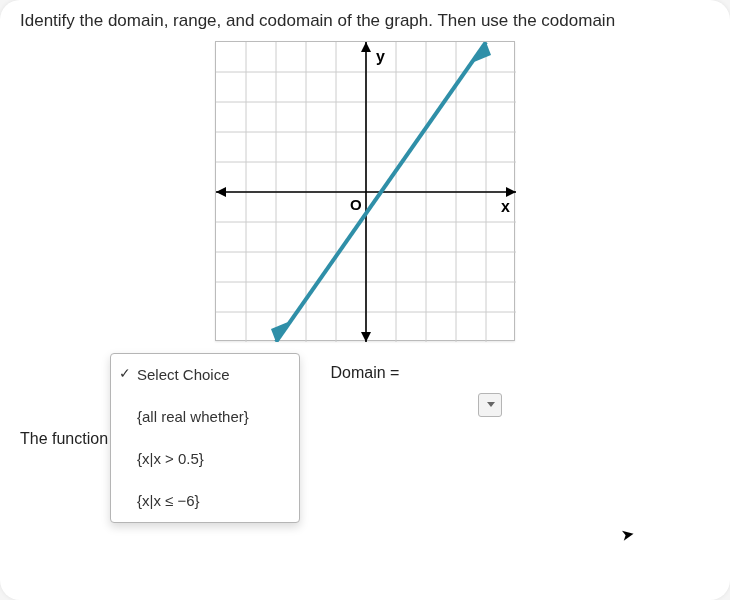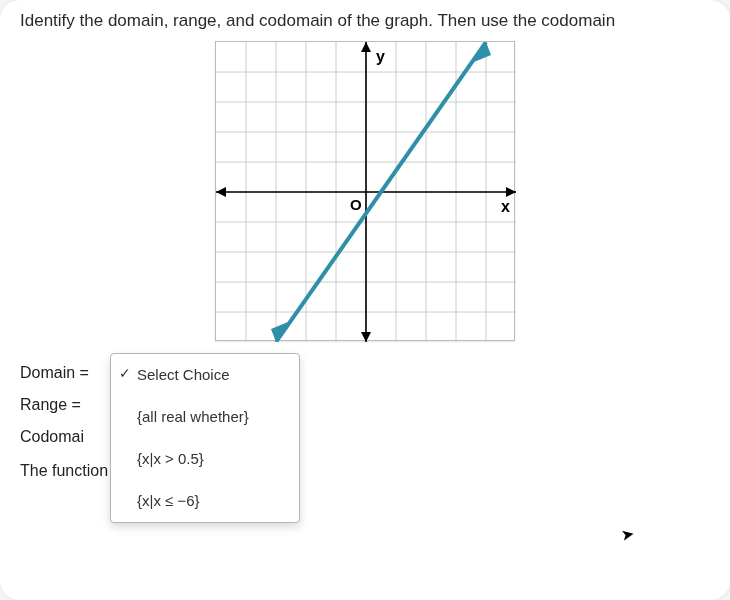--- a/index.html
+++ b/index.html
@@ -38,21 +38,21 @@
     position: relative;
     background: #fff;
     border: 1px solid #bbb;
     box-shadow: 0 1px 2px rgba(0,0,0,0.1);
   }
   .answers {
     position: relative;
     font-size: 16px;
     line-height: 2.0;
   }
-  .row { display: flex; align-items: center; gap: 8px; }
+  .row { display: flex; align-items: center; gap: 8px; justify-content: center; }
   .label { color: #222; }
   .dropdown {
     position: absolute;
     left: 90px;
     top: -4px;
     width: 190px;
     background: #fff;
     border: 1px solid #b5b5b5;
     border-radius: 4px;
     box-shadow: 0 4px 10px rgba(0,0,0,0.15);
@@ -176,23 +176,20 @@
       <span class="label">Domain =</span>
     </div>
 
     <div class="dropdown">
       <div class="opt sel">Select Choice</div>
       <div class="opt">{all real whether}</div>
       <div class="opt">{x|x &gt; 0.5}</div>
       <div class="opt">{x|x ≤ −6}</div>
     </div>
 
-    <div class="row">
-      <span class="label">Range =</span>
-    </div>
 
     <div class="row">
       <span class="label">Codomai</span>
       <span style="width:170px"></span>
       <span class="hidden-select">
         <span class="chev"></span>
       </span>
     </div>
 
     <div class="function-row">

